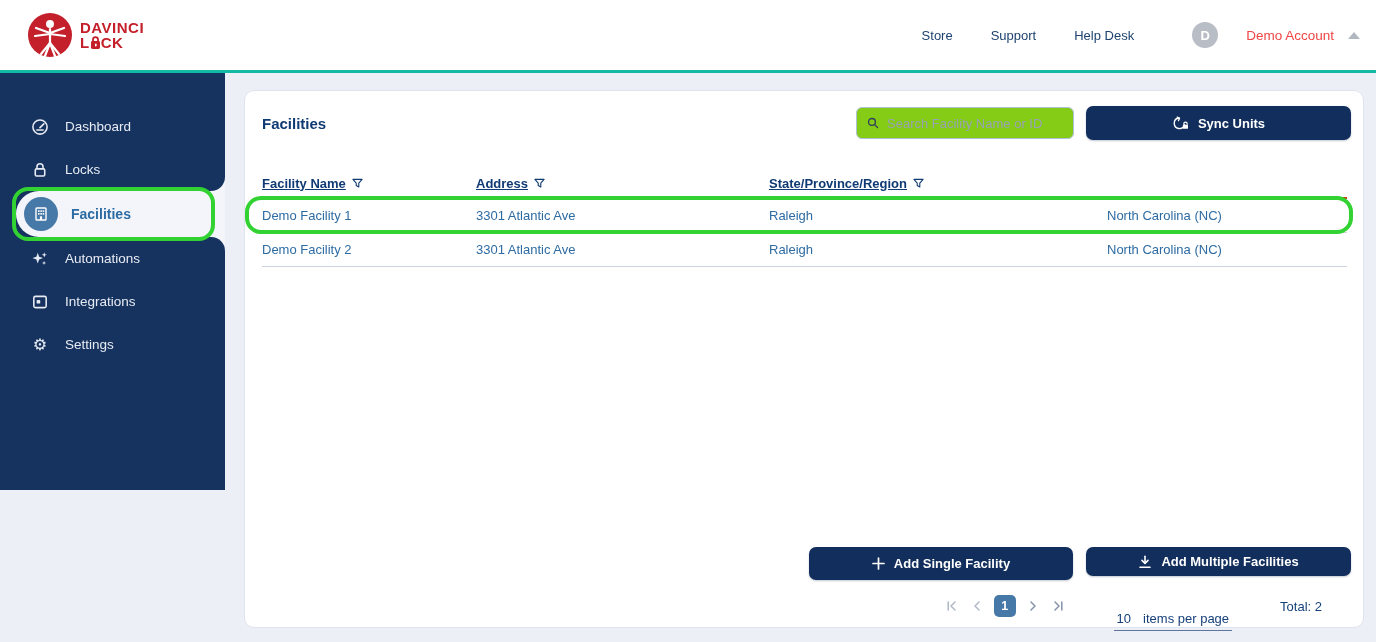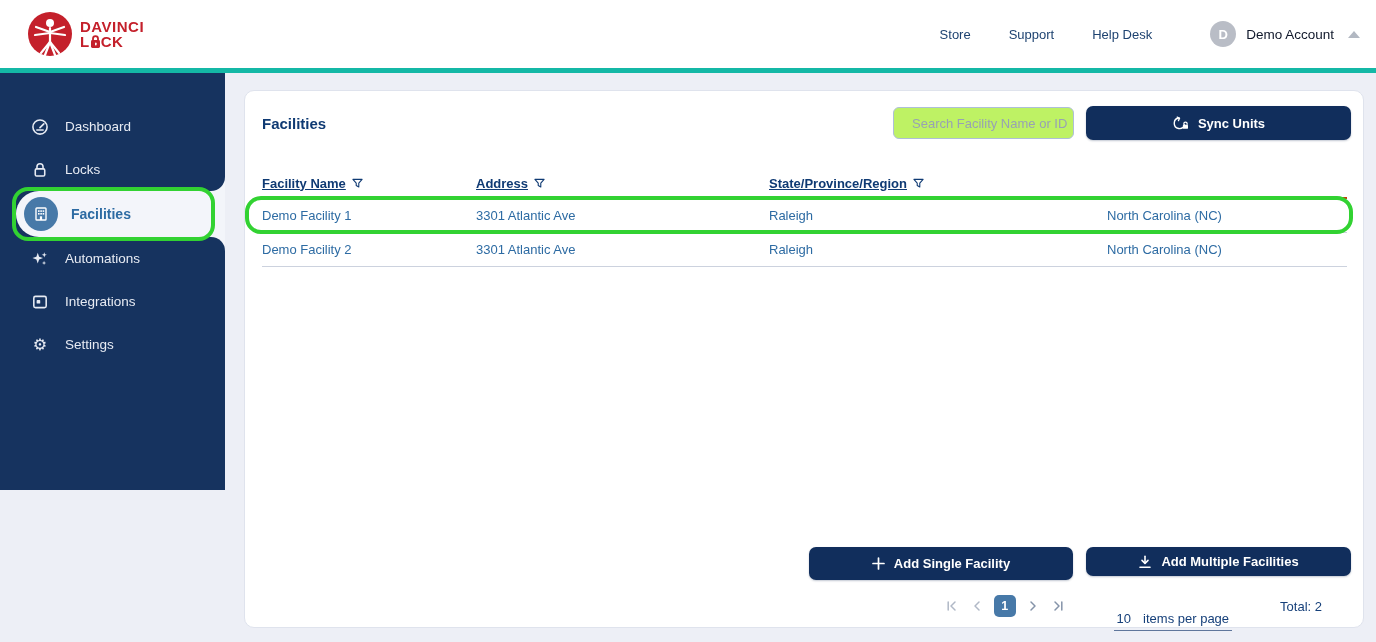--- a/index.html
+++ b/index.html
@@ -8,40 +8,40 @@
     font-family:"Liberation Sans", sans-serif;
     background:#edeff6;
     position:relative;
     overflow:hidden;
     color:#0f3a73;
   }
 
   
   .topbar {
     position:absolute; top:0; left:0; width:1376px; height:73px;
-    background:#ffffff; border-bottom:5px solid #14b8a6;
+    background:#ffffff; border-bottom:3px solid #14b8a6;
     display:flex; align-items:center;
     z-index:20;
     gap:46px;
   }
   .logo-wrap { display:flex; align-items:center; margin-left:28px; gap:8px; }
   .logo-circle { width:44px; height:44px; flex:0 0 auto; }
   .logo-text { display:flex; flex-direction:column; line-height:15px; }
   .logo-line { font-size:15px; font-weight:bold; letter-spacing:.5px; color:#c4202b; }
   .lock-glyph { display:inline-block; vertical-align:-1px; }
 
   .topnav { margin-left:auto; display:flex; align-items:center; gap:38px; padding-right:16px; }
   .topnav-link { font-size:13px; color:#1d4270; cursor:pointer; }
   .account { display:flex; align-items:center; gap:10px; margin-left:20px; cursor:pointer; }
   .avatar {
     width:26px; height:26px; border-radius:50%; background:#b9bdc6;
     color:#fff; font-size:13px; font-weight:bold;
     display:flex; align-items:center; justify-content:center;
   }
-  .account-name { font-size:13.5px; color:#0f172a; }
+  .account-name { font-size:13.5px; color:#ef4444;margin-left:18px; }
   .caret-up {
     width:0; height:0; margin-left:4px;
     border-left:6px solid transparent; border-right:6px solid transparent;
     border-bottom:7px solid #b2b8c2;
   }
 
   
   .sidebar {
     position:absolute; top:73px; left:0; width:225px; height:417px;
     background:#16335f; z-index:10; padding-top:32px;
@@ -77,22 +77,22 @@
   .card {
     position:absolute; left:244px; top:90px; width:1120px; height:538px;
     background:#ffffff; border:1px solid #dfe3ed; border-radius:10px;
     z-index:5;
   }
   .card-head { position:relative; height:64px; }
   .page-title { position:absolute; left:17px; top:24px; font-size:15px; font-weight:bold; color:#0f3a73; }
 
   .controls { position:absolute; right:12px; top:15px; display:flex; align-items:center; gap:12px; }
   .search-box {
-    width:181px; height:32px; border:1px solid #aebfd8; border-radius:6px;
-    display:flex; align-items:center; gap:8px; padding:0 10px; background:#bef264;
+    width:218px; height:32px; border:1px solid #aebfd8; border-radius:6px;
+    display:flex; align-items:center; gap:8px; padding:0 10px; background:#84cc16;
   }
   .search-box input {
     border:none; outline:none; flex:1; font-size:13px; color:#33415c;
     font-family:"Liberation Sans", sans-serif; background:transparent;
   }
   .search-box input::placeholder { color:#98a2b3; }
   .btn-navy {
     background:#112e5c; color:#fff; border:none; border-radius:7px;
     font-family:"Liberation Sans", sans-serif; font-size:13px; font-weight:bold;
     display:flex; align-items:center; justify-content:center; gap:9px; cursor:pointer;

